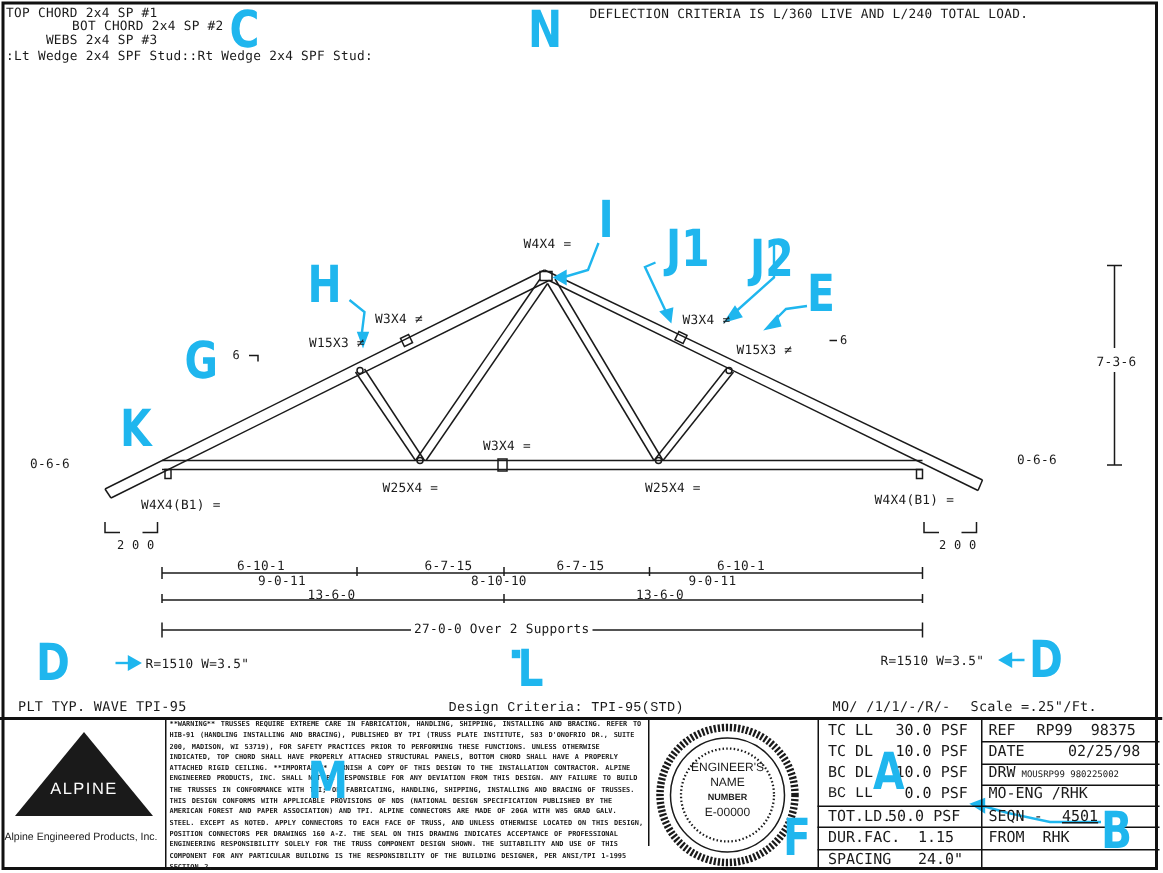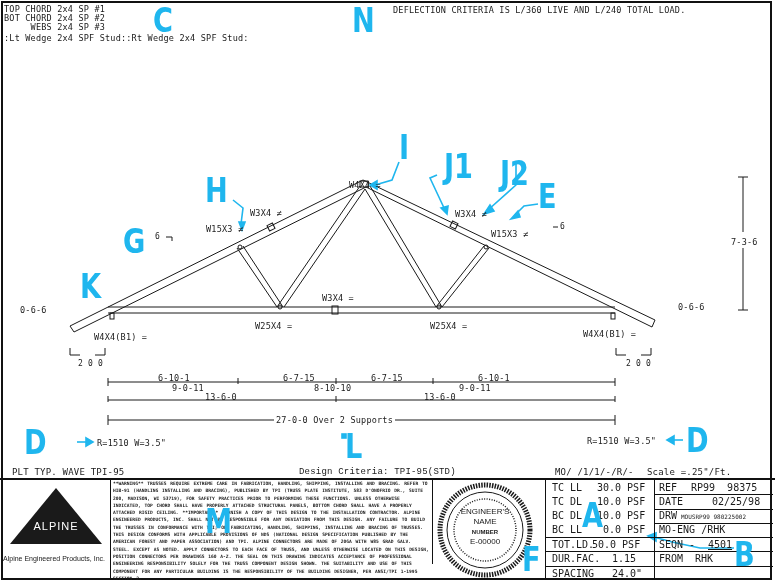--- a/index.html
+++ b/index.html
@@ -18,21 +18,21 @@
   .cell { position:absolute; font-size:10px; line-height:12px; font-family:"DejaVu Sans Mono", monospace; white-space:pre; }
   .hline { position:absolute; height:0; border-top:1px solid #111; }
   .vline { position:absolute; width:0; border-left:1px solid #111; }
 </style>
 </head>
 <body>
 
 <div class="frame"></div>
 
 <div class="txt" style="left:4px;top:4px;">TOP CHORD 2x4 SP #1</div>
-<div class="txt" style="left:4px;top:13px;">BOT CHORD 2x4 SP #2</div>
+<div class="txt" style="left:4px;top:13px;padding-left:44px;">BOT CHORD 2x4 SP #2</div>
 <div class="txt" style="left:4px;top:22px;">     WEBS 2x4 SP #3</div>
 <div class="txt" style="left:4px;top:33px;">:Lt Wedge 2x4 SPF Stud::Rt Wedge 2x4 SPF Stud:</div>
 <div class="txt" style="left:393px;top:5px;">DEFLECTION CRITERIA IS L/360 LIVE AND L/240 TOTAL LOAD.</div>
 
 <svg class="draw" width="775" height="582" viewBox="0 0 775 582">
   <g stroke="#1a1a1a" stroke-width="1" fill="none">
 
     <line x1="70" y1="326" x2="363" y2="180"></line>
     <line x1="74" y1="332" x2="366" y2="187"></line>
 
@@ -108,21 +108,21 @@
     <line x1="77" y1="442" x2="86" y2="442"></line>
     <polygon points="86,438 86,446 93,442"></polygon>
     <line x1="674" y1="440" x2="683" y2="440"></line>
     <polygon points="674,436 674,444 667,440"></polygon>
     <polyline points="734,548 700,548 672,542 654,537" fill="none"></polyline>
     <polygon points="656,533 656,541 648,536"></polygon>
     <rect x="342" y="434" width="4" height="4"></rect>
   </g>
 </svg>
 
-<div class="txt" style="left:349px;top:180px;">W4X4 =</div>
+<div class="txt" style="left:349px;top:158px;">W4X4 =</div>
 <div class="txt" style="left:250px;top:208px;">W3X4 ≠</div>
 <div class="txt" style="left:455px;top:209px;">W3X4 ≠</div>
 <div class="txt" style="left:206px;top:224px;">W15X3 ≠</div>
 <div class="txt" style="left:491px;top:229px;">W15X3 ≠</div>
 <div class="txt" style="left:322px;top:293px;">W3X4 =</div>
 <div class="txt" style="left:255px;top:321px;">W25X4 =</div>
 <div class="txt" style="left:430px;top:321px;">W25X4 =</div>
 <div class="txt" style="left:94px;top:332px;">W4X4(B1) =</div>
 <div class="txt" style="left:583px;top:329px;">W4X4(B1) =</div>
 <div class="txt sm" style="left:155px;top:232px;">6</div>
@@ -189,21 +189,21 @@
   <div class="hline" style="left:109px;top:29px;width:119px;"></div>
   <div class="hline" style="left:109px;top:43px;width:119px;"></div>
   <div class="hline" style="left:109px;top:57px;width:119px;"></div>
 
   <div class="cell" style="left:7px;top:2px;">TC LL</div>
   <div class="cell" style="left:52px;top:2px;">30.0 PSF</div>
   <div class="cell" style="left:7px;top:16px;">TC DL</div>
   <div class="cell" style="left:52px;top:16px;">10.0 PSF</div>
   <div class="cell" style="left:7px;top:30px;">BC DL</div>
   <div class="cell" style="left:52px;top:30px;">10.0 PSF</div>
-  <div class="cell" style="left:7px;top:44px;">BC LL</div>
+  <div class="cell" style="left:7px;top:44px;font-family:Liberation Mono, monospace;">BC LL</div>
   <div class="cell" style="left:52px;top:44px;"> 0.0 PSF</div>
   <div class="cell" style="left:7px;top:59px;">TOT.LD.</div>
   <div class="cell" style="left:47px;top:59px;">50.0 PSF</div>
   <div class="cell" style="left:7px;top:73px;">DUR.FAC.</div>
   <div class="cell" style="left:67px;top:73px;">1.15</div>
   <div class="cell" style="left:7px;top:88px;">SPACING</div>
   <div class="cell" style="left:67px;top:88px;">24.0"</div>
 
   <div class="cell" style="left:114px;top:2px;">REF</div>
   <div class="cell" style="left:146px;top:2px;">RP99  98375</div>

